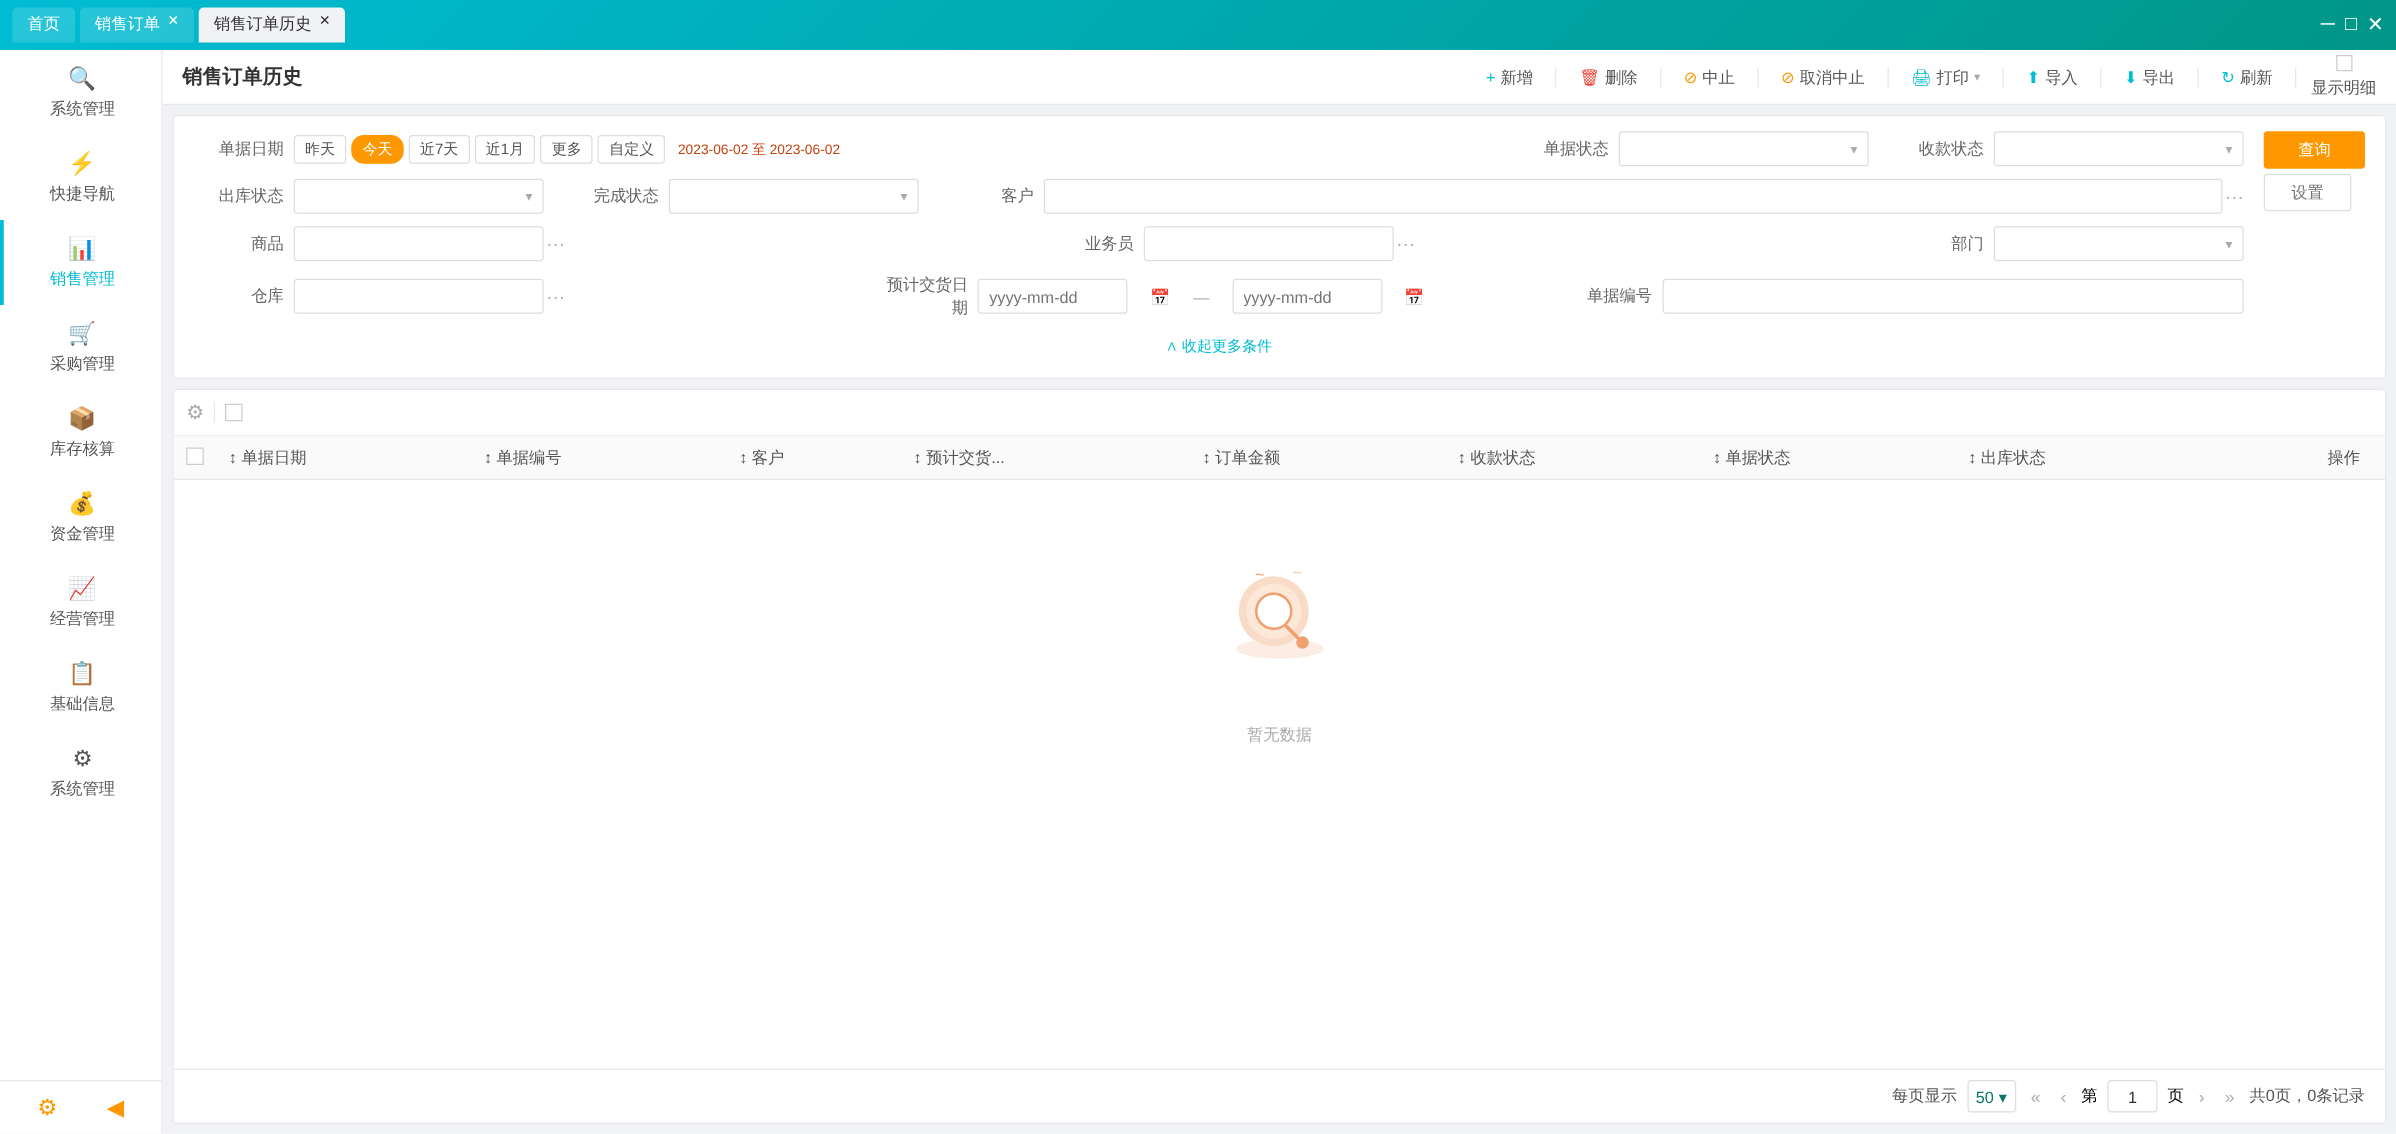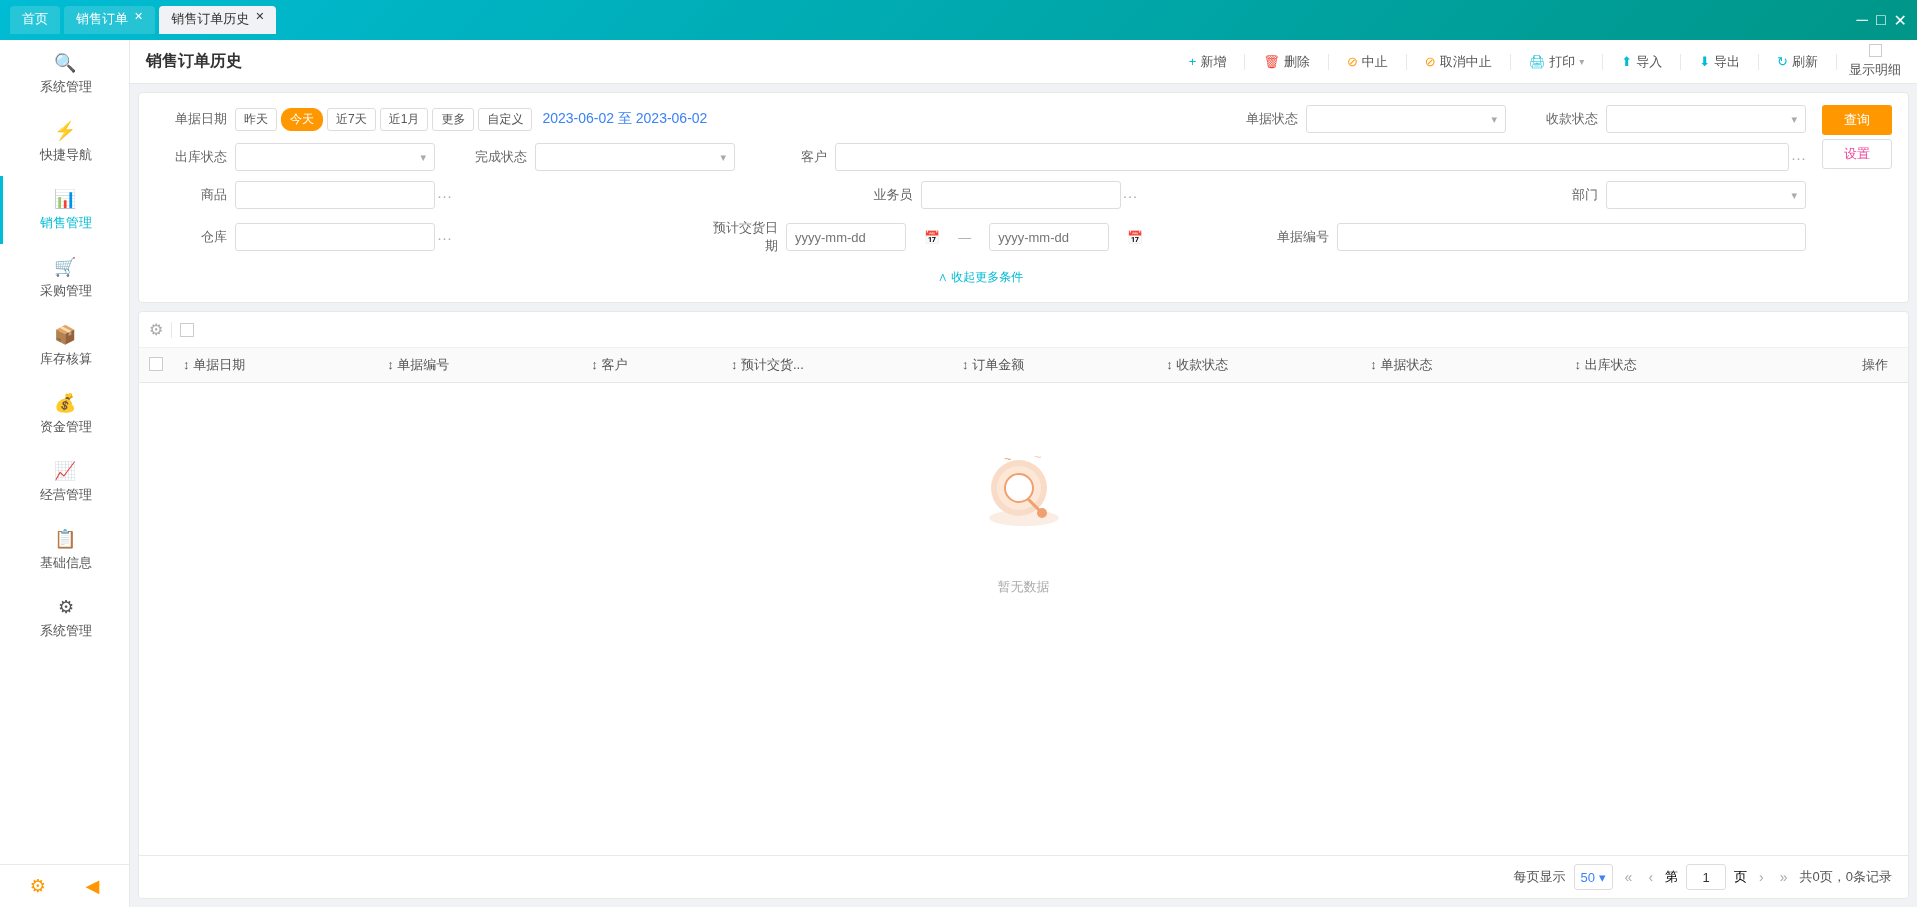--- a/index.html
+++ b/index.html
@@ -72,21 +72,21 @@
     .filter-row { display: flex; align-items: center; margin-bottom: 10px; gap: 0; }
     .filter-row:last-of-type { margin-bottom: 0; }
     .filter-label { width: 80px; color: #666; flex-shrink: 0; text-align: right; padding-right: 8px; }
     .filter-control { display: flex; align-items: center; flex: 1; gap: 6px; }
     .date-btn-group { display: flex; align-items: center; gap: 4px; }
     .date-btn {
       padding: 2px 8px; border: 1px solid #ddd; border-radius: 3px; cursor: pointer;
       background: #fff; color: #555; font-size: 12px;
     }
     .date-btn.active { background: #ff9800; color: #fff; border-color: #ff9800; border-radius: 10px; }
-    .date-range { display: flex; align-items: center; gap: 4px; color: #3b82f6; font-size: 14px; margin-left: 4px; }
+    .date-range { display: flex; align-items: center; gap: 4px; color: #c2410c; font-size: 11px; margin-left: 4px; }
     .select-control {
       flex: 1; border: 1px solid #ddd; border-radius: 3px; padding: 4px 8px; color: #555;
       display: flex; align-items: center; justify-content: space-between; cursor: pointer;
       background: #fff; height: 28px;
     }
     .select-control .arrow { color: #aaa; font-size: 11px; }
     .input-control {
       flex: 1; border: 1px solid #ddd; border-radius: 3px; padding: 4px 8px; color: #555;
       height: 28px; background: #fff; outline: none;
     }
@@ -97,24 +97,24 @@
       height: 28px; background: #fff; width: 120px;
     }
     .date-icon { color: #ff9800; cursor: pointer; }
     .separator { color: #aaa; }
     .collapse-bar {
       text-align: center; padding: 4px; color: #00bcd4; cursor: pointer; font-size: 12px;
       margin-top: 4px;
     }
     .query-btn {
       background: #ff9800; color: #fff; border: none; padding: 6px 20px; border-radius: 3px;
-      cursor: pointer; font-size: 13px; display: block; width: 70px; text-align: center;
+      cursor: pointer; font-size: 13px; display: block; width: 81px; text-align: center;
     }
     .settings-btn {
-      background: #fff; color: #ec4899; border: 1px solid #ddd; padding: 5px 16px; border-radius: 3px;
+      background: #fff; color: #737373; border: 1px solid #ddd; padding: 5px 16px; border-radius: 3px;
       cursor: pointer; font-size: 13px; display: block; width: 70px; text-align: center;
       margin-top: 4px;
     }
     .right-btns { display: flex; flex-direction: column; margin-left: 16px; }
 
     
     .table-area {
       background: #fff; margin: 0 8px 8px 8px; border-radius: 4px;
       border: 1px solid #e8e8e8; flex: 1; display: flex; flex-direction: column; overflow: hidden;
     }
@@ -139,21 +139,21 @@
     .empty-text { color: #aaa; font-size: 13px; }
 
     
     .pagination {
       display: flex; align-items: center; justify-content: flex-end;
       padding: 8px 16px; border-top: 1px solid #e8e8e8; gap: 8px; background: #fff;
       flex-shrink: 0;
     }
     .pagination-label { color: #555; }
     .page-size-select {
-      border: 1px solid #ddd; border-radius: 3px; padding: 2px 6px; color: #3b82f6;
+      border: 1px solid #ddd; border-radius: 3px; padding: 2px 6px; color: #0f766e;
       display: flex; align-items: center; gap: 4px; cursor: pointer; background: #fff; height: 26px;
     }
     .page-btn { color: #aaa; cursor: pointer; font-size: 14px; background: none; border: none; padding: 2px 4px; }
     .page-btn:disabled { color: #ddd; cursor: default; }
     .page-input {
       border: 1px solid #ddd; border-radius: 3px; padding: 2px 6px; width: 40px; text-align: center;
       height: 26px; background: #fff; color: #333;
     }
     .total-text { color: #555; }
 

